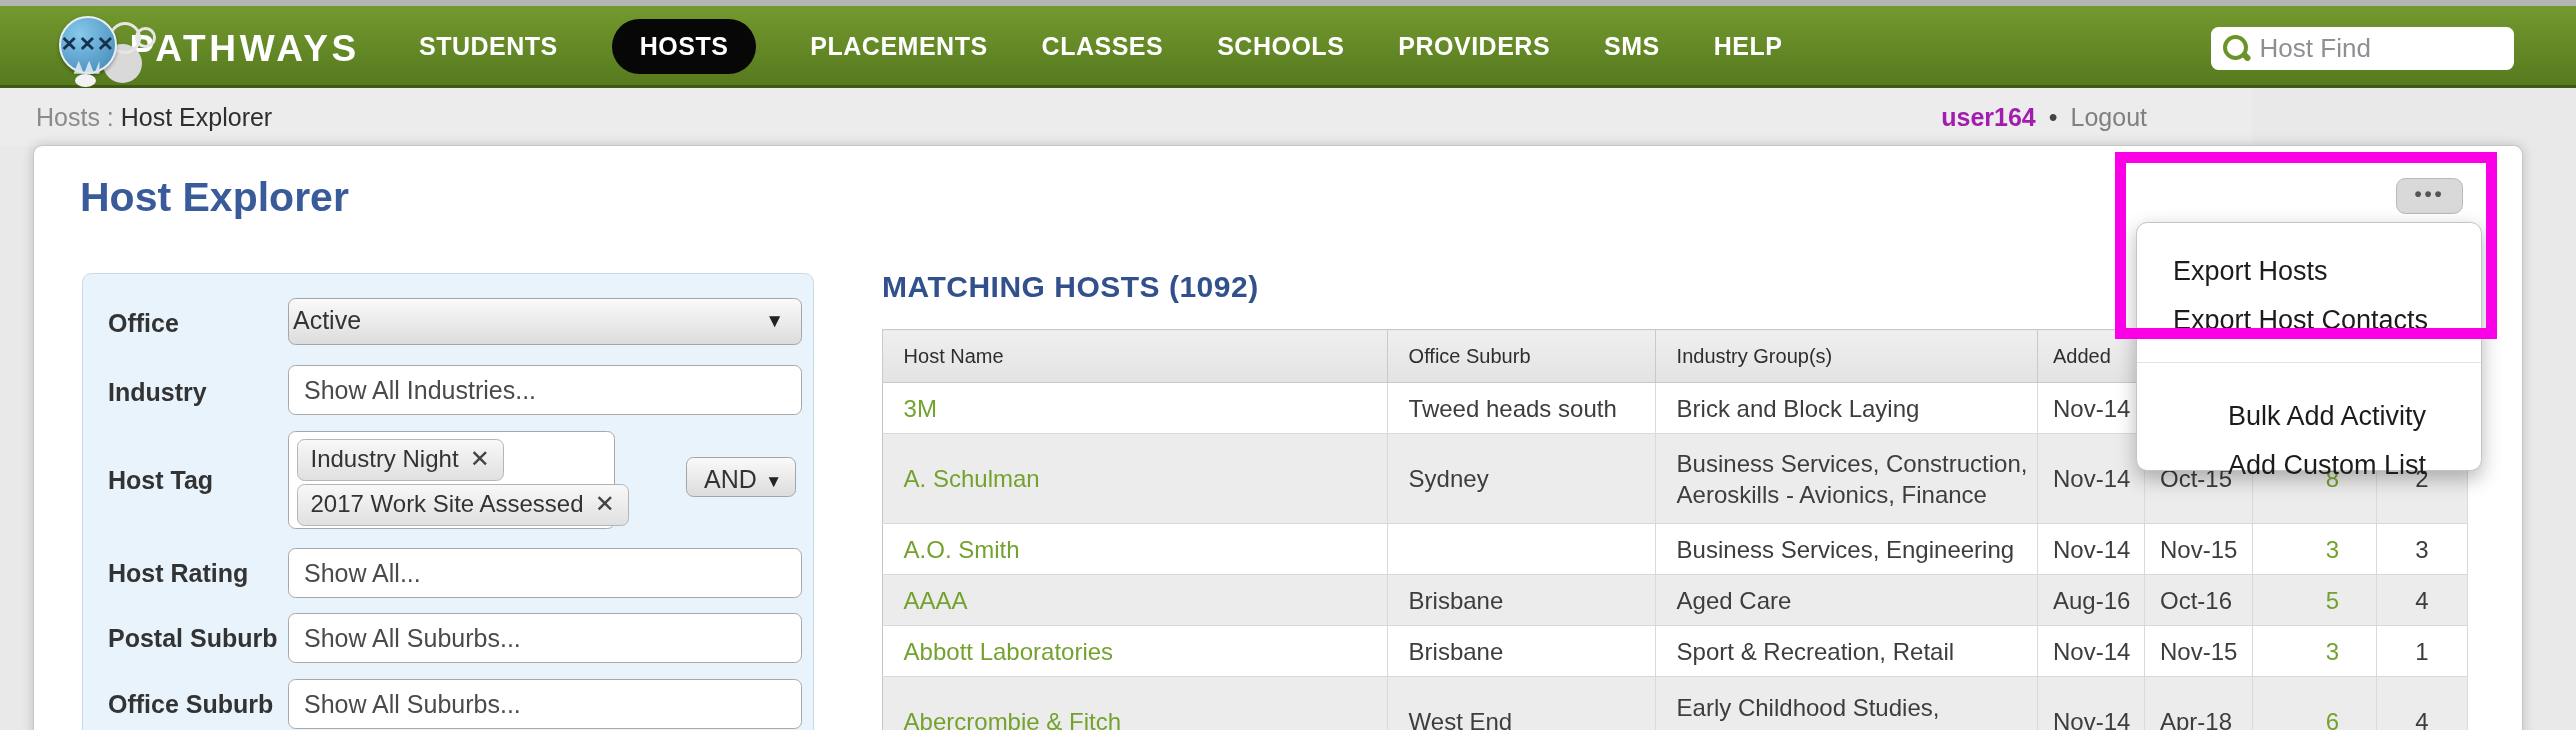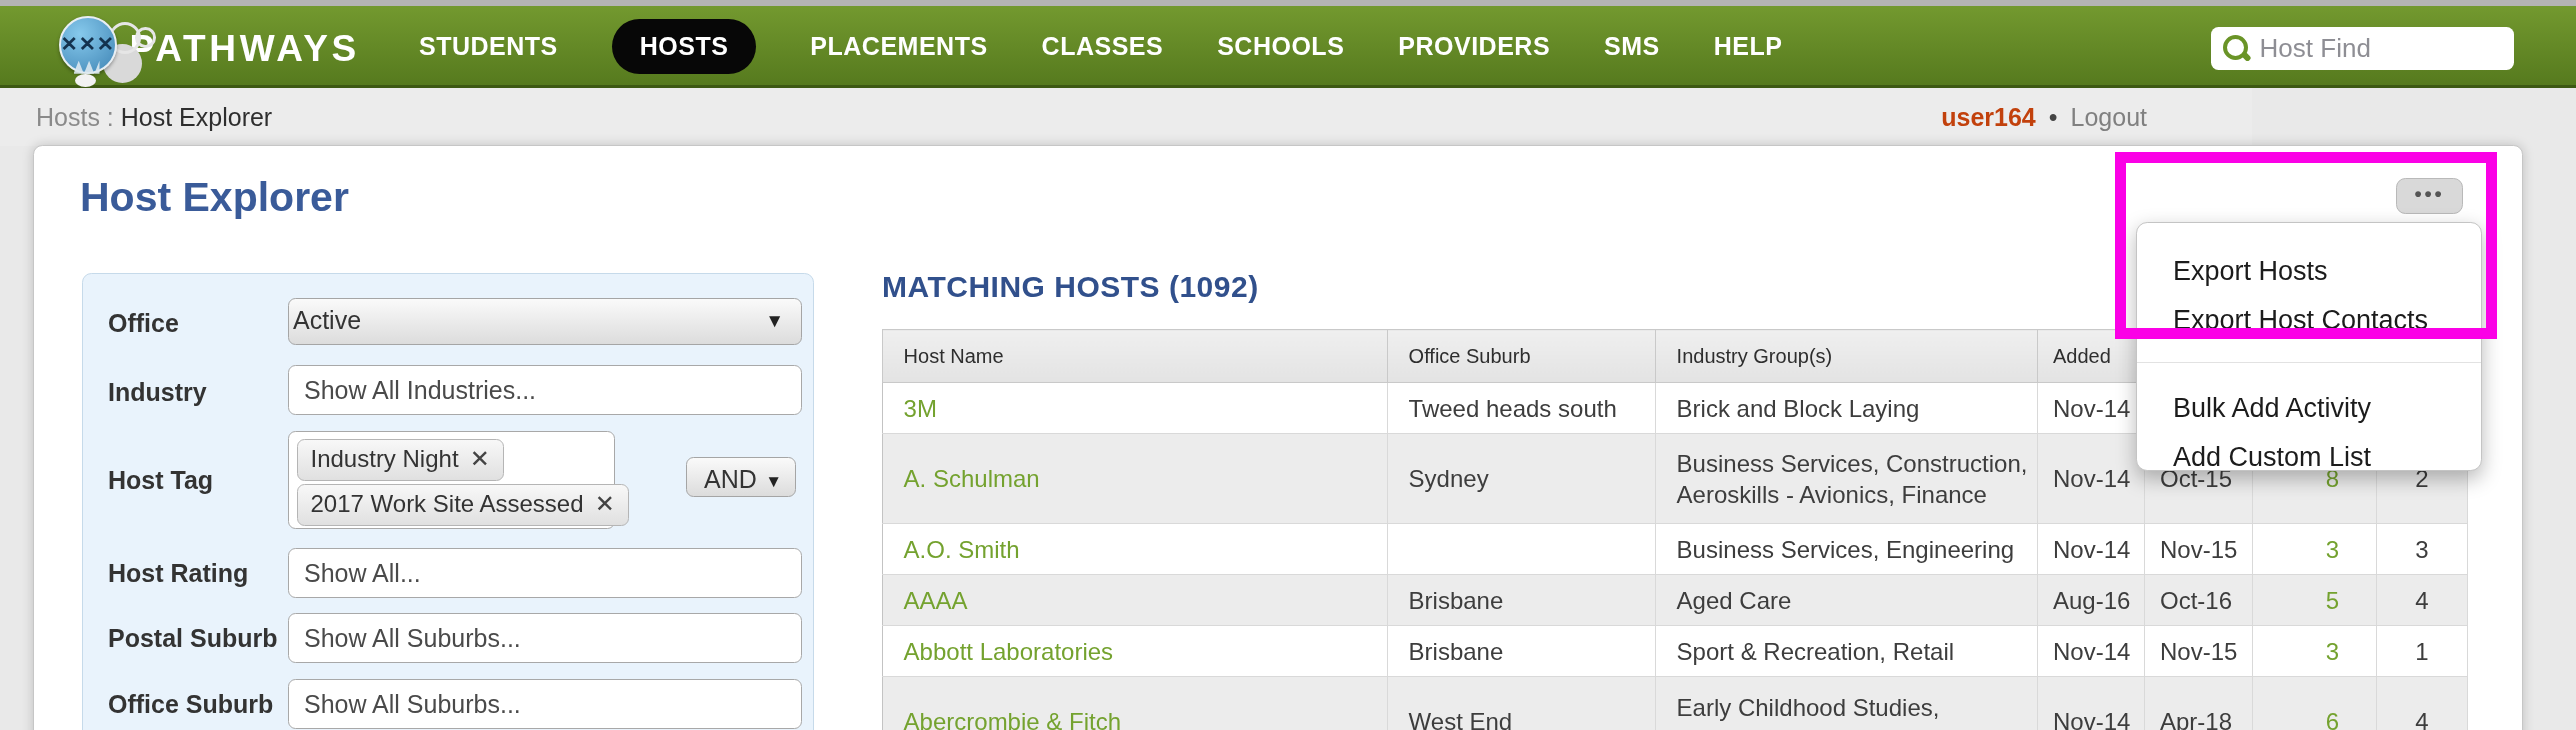--- a/index.html
+++ b/index.html
@@ -37,21 +37,21 @@
     background:#6a9427; border-radius:2.8px; transform:rotate(45deg); }
   .nav-search input { border:none; outline:none; font-size:26px; color:#333; width:234px;
     font-family:"Liberation Sans",sans-serif; background:transparent; }
   .nav-search input::placeholder { color:#8e8e94; opacity:1; }
 
   
   .crumb-bar { position:absolute; left:0; top:88px; width:2252px; height:58px; background:#ececec; }
   .crumbs { position:absolute; left:36px; top:15px; font-size:25px; color:#8a8a8a; }
   .crumbs .page { color:#2e2e2e; }
   .session { position:absolute; right:105px; top:15px; font-size:25px; color:#555; }
-  .session .user { font-weight:bold; color:#c2410c; }
+  .session .user { font-weight:bold; color:#a21caf; }
   .session .dot { margin:0 13px; color:#444; }
   .session .logout { color:#808080; cursor:pointer; }
 
   
   .card { position:absolute; left:33px; top:145px; width:2490px; height:655px; background:#fff;
     border:0.9px solid #c6c6c6; border-radius:9.4px; box-shadow:0 0 11.2px rgba(0,0,0,.18); }
   .page-title { position:absolute; left:80px; top:174px; font-size:41px; font-weight:bold; color:#3a5b99; }
 
   
   .filter-panel { position:absolute; left:82px; top:273px; width:732px; height:524px;
@@ -95,21 +95,21 @@
   td.toptext { vertical-align:top; padding-top:15px; }
 
   
   .more-btn { position:absolute; left:2396px; top:178px; width:67px; height:36px;
     background:#d9d9d9; border:1.9px solid #b9b9b9; border-radius:9.4px; color:#555;
     font-size:20.6px; font-weight:bold; letter-spacing:2.8px; text-align:center; line-height:30px;
     cursor:pointer; z-index:6; }
   .menu { position:absolute; left:2136px; top:222px; width:346px; height:249px; background:#fff;
     border:1.9px solid #c4c4c4; border-radius:11.2px; box-shadow:0 7.5px 20.6px rgba(0,0,0,.28); z-index:7; }
   .menu .sec1 { padding:24px 0 17px 36px; }
-  .menu .sec2 { border-top:1.9px solid #e2e2e2; padding:21px 0 0 36px; }
+  .menu .sec2 { border-top:1.9px solid #e2e2e2; padding:29px 0 0 36px;text-align:center; }
   .menu .item { font-size:27px; color:#1c1c1c; line-height:49px; white-space:nowrap; cursor:pointer; }
 
   
   .annotation { position:absolute; left:2115px; top:152px; width:382px; height:187px;
     border:11.2px solid #fb00e6; z-index:9; pointer-events:none; }
 </style>
 </head>
 <body>
 
 <div class="top-strip"></div>

